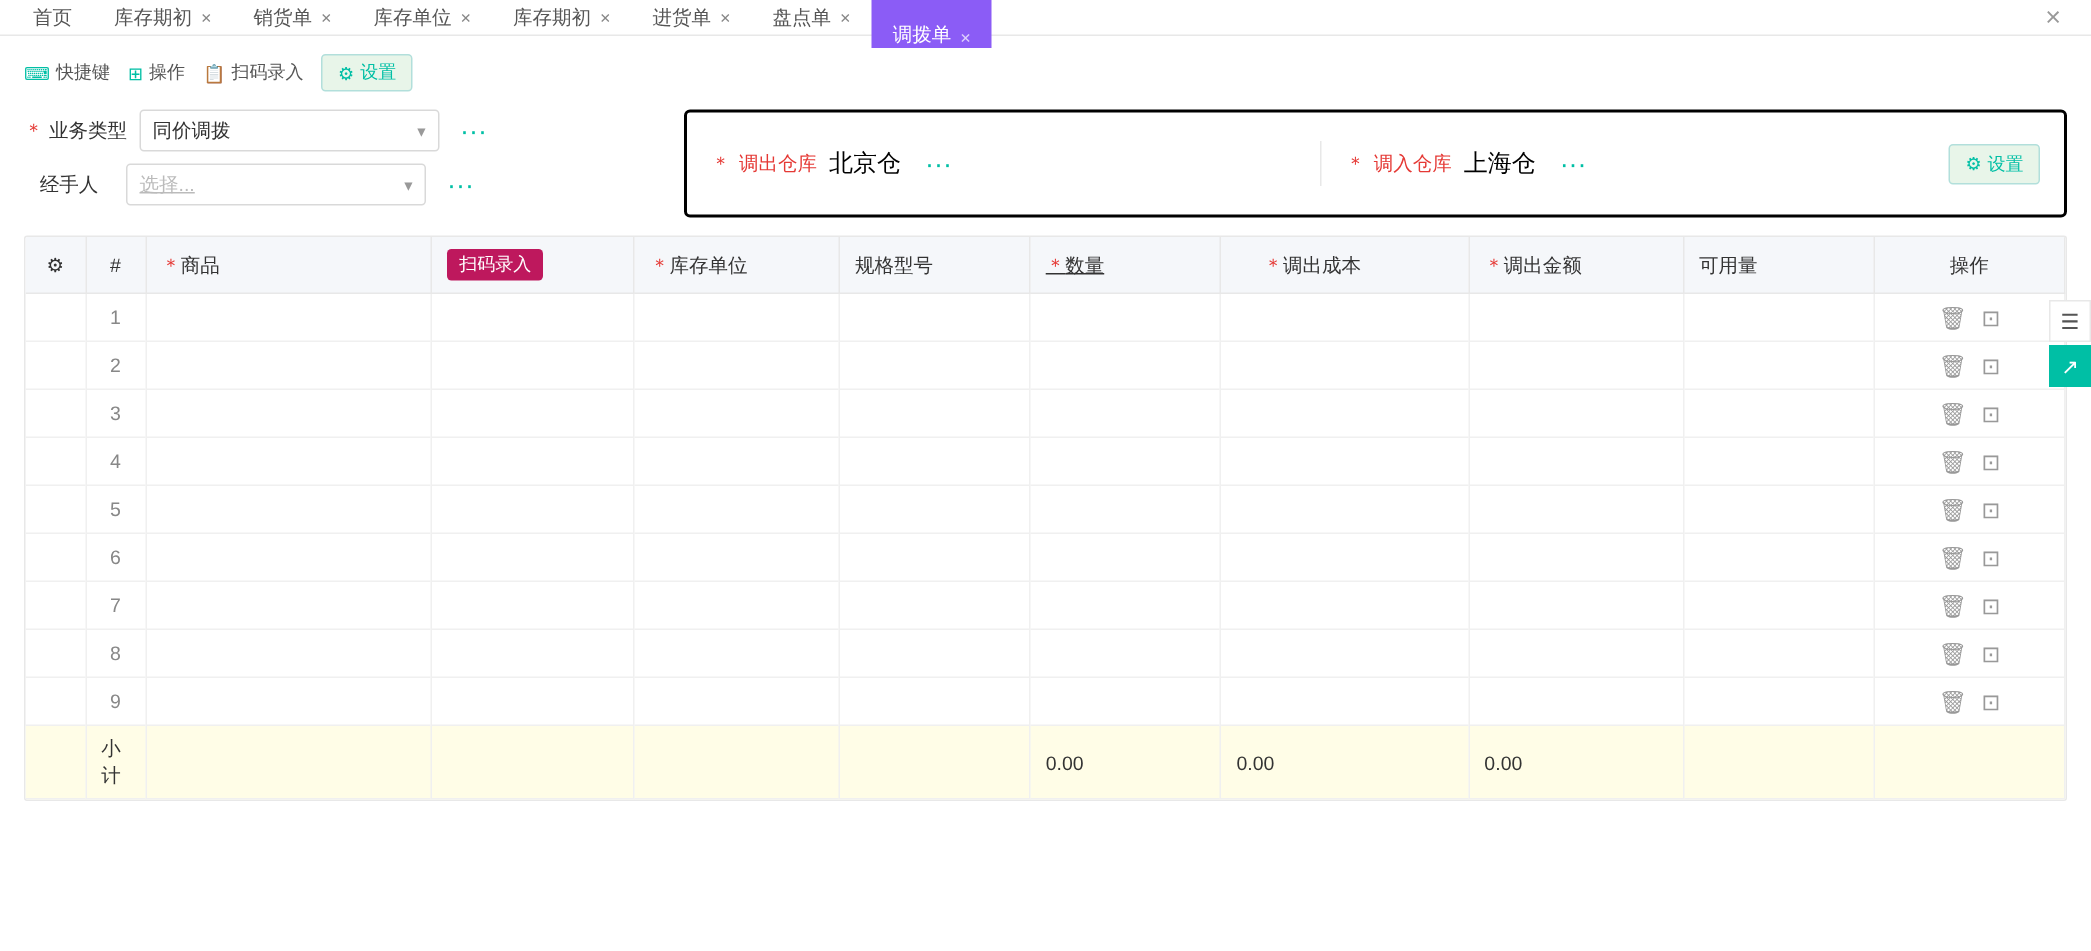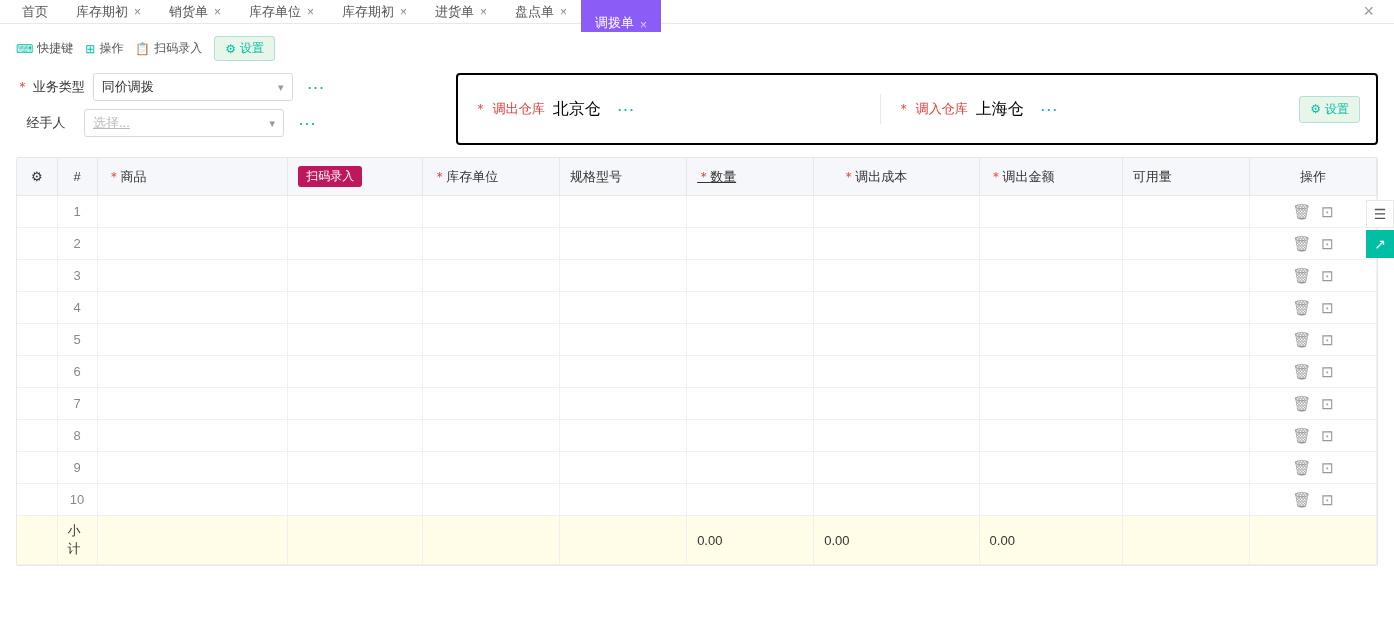--- a/index.html
+++ b/index.html
@@ -589,36 +589,20 @@
         <td></td>
         <td></td>
         <td></td>
         <td></td>
         <td></td>
         <td class="col-op">
           <span class="op-icon">🗑</span>
           <span class="op-icon">⊡</span>
         </td>
       </tr>
-            <tr>
-        <td class="col-settings"></td>
-        <td class="col-num">10</td>
-        <td></td>
-        <td></td>
-        <td></td>
-        <td></td>
-        <td></td>
-        <td></td>
-        <td></td>
-        <td></td>
-        <td class="col-op">
-          <span class="op-icon">🗑</span>
-          <span class="op-icon">⊡</span>
-        </td>
-      </tr>
             <tr class="subtotal-row">
         <td></td>
         <td>小计</td>
         <td></td>
         <td></td>
         <td></td>
         <td></td>
         <td>0.00</td>
         <td>0.00</td>
         <td>0.00</td>

